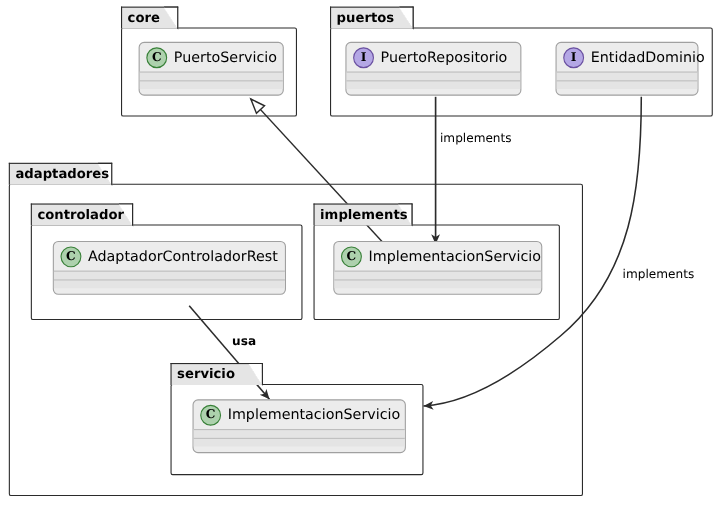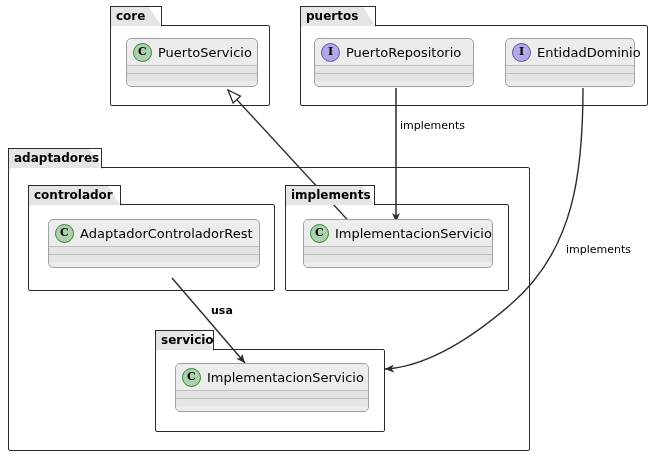--- a/index.html
+++ b/index.html
@@ -248,21 +248,21 @@
         <div class="entity-header">
           <div class="badge cls">C</div>
           <div class="entity-name">ImplementacionServicio</div>
         </div>
         <div class="compartment"></div>
         <div class="compartment second"></div>
       </div>
     </div>
 
     <div class="pkg" style="left:147px; top:182px; width:230px; height:102px;">
-      <div class="pkg-tab" style="width:59px;text-align:right;">
+      <div class="pkg-tab" style="width:84px;">
         <span class="tab-label">servicio</span>
       </div>
       <div class="pkg-body" style="top:19px; width:230px; height:83px;"></div>
 
       <div class="entity" style="left:20px; top:33px; width:194px; height:49px;">
         <div class="entity-header">
           <div class="badge cls">C</div>
           <div class="entity-name">ImplementacionServicio</div>
         </div>
         <div class="compartment"></div>

